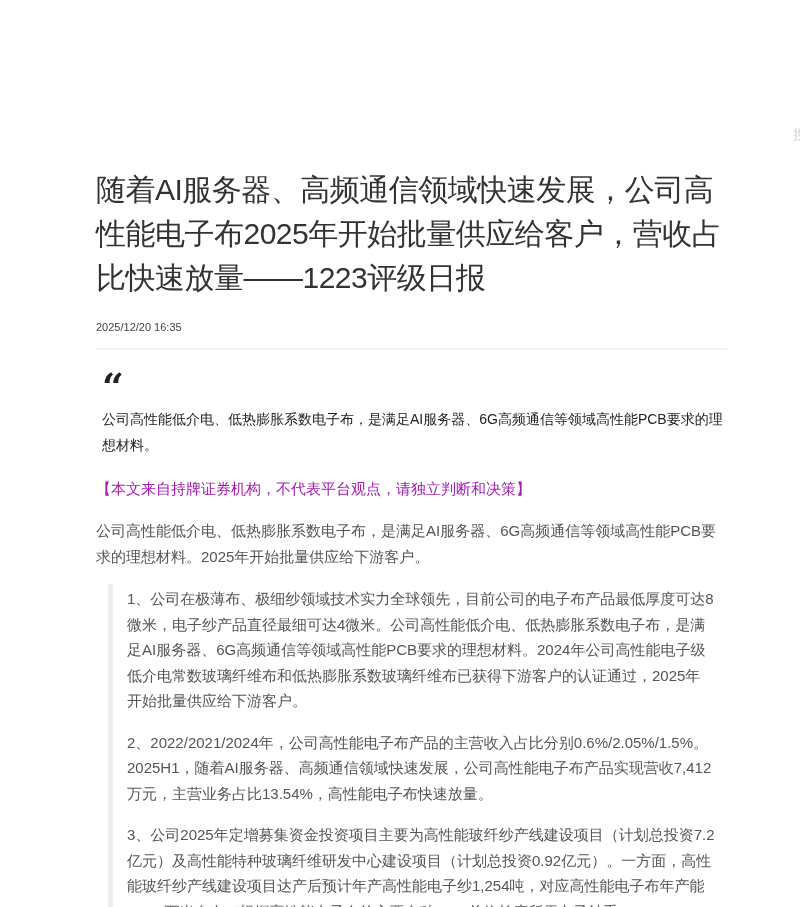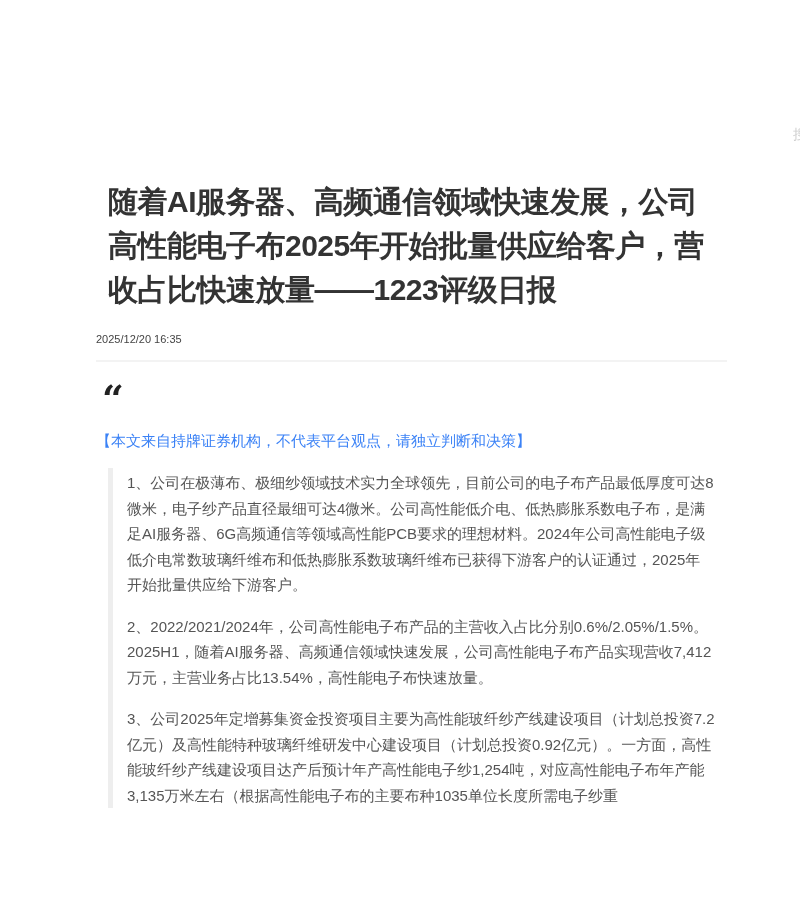--- a/index.html
+++ b/index.html
@@ -28,22 +28,22 @@
     .article {
       position: absolute;
       left: 96px;
       top: 168px;
       width: 631px;
     }
     .title {
       font-size: 30px;
       line-height: 44px;
       color: #333333;
-      font-weight: bold;
-      margin: 12px;
+      font-weight: normal;
+      margin: 0;
       letter-spacing: -0.5px;
     }
     .date {
       margin-top: 20px;
       font-size: 11px;
       color: #444444;
       line-height: 14px;
     }
     .divider {
       margin-top: 14px;
@@ -69,21 +69,21 @@
     .summary-text {
       margin-top: 8px;
       font-size: 14px;
       line-height: 26px;
       color: #222222;
     }
     .disclaimer {
       margin-top: 18px;
       font-size: 15px;
       line-height: 26px;
-      color: #3b82f6;
+      color: #a21caf;
     }
     .lead {
       margin-top: 16px;
       font-size: 15px;
       line-height: 26px;
       color: #555555;
     }
     .blockquote {
       margin-top: 14px;
       margin-left: 12px;
@@ -107,23 +107,25 @@
 
 <div class="edge-glyph">搜</div>
 
 <article class="article">
   <h1 class="title">随着AI服务器、高频通信领域快速发展，公司高性能电子布2025年开始批量供应给客户，营收占比快速放量——1223评级日报</h1>
   <div class="date">2025/12/20 16:35</div>
   <div class="divider"></div>
 
   <section class="summary">
     <div class="quote-icon">“</div>
+    <div class="summary-text">公司高性能低介电、低热膨胀系数电子布，是满足AI服务器、6G高频通信等领域高性能PCB要求的理想材料。</div>
   </section>
 
   <p class="disclaimer" style="margin-bottom:0;">【本文来自持牌证券机构，不代表平台观点，请独立判断和决策】</p>
 
+  <p class="lead" style="margin-bottom:0;">公司高性能低介电、低热膨胀系数电子布，是满足AI服务器、6G高频通信等领域高性能PCB要求的理想材料。2025年开始批量供应给下游客户。</p>
 
   <div class="blockquote">
     <p class="bq-para">1、公司在极薄布、极细纱领域技术实力全球领先，目前公司的电子布产品最低厚度可达8微米，电子纱产品直径最细可达4微米。公司高性能低介电、低热膨胀系数电子布，是满足AI服务器、6G高频通信等领域高性能PCB要求的理想材料。2024年公司高性能电子级低介电常数玻璃纤维布和低热膨胀系数玻璃纤维布已获得下游客户的认证通过，2025年开始批量供应给下游客户。</p>
     <p class="bq-para">2、2022/2021/2024年，公司高性能电子布产品的主营收入占比分别0.6%/2.05%/1.5%。2025H1，随着AI服务器、高频通信领域快速发展，公司高性能电子布产品实现营收7,412万元，主营业务占比13.54%，高性能电子布快速放量。</p>
     <p class="bq-para">3、公司2025年定增募集资金投资项目主要为高性能玻纤纱产线建设项目（计划总投资7.2亿元）及高性能特种玻璃纤维研发中心建设项目（计划总投资0.92亿元）。一方面，高性能玻纤纱产线建设项目达产后预计年产高性能电子纱1,254吨，对应高性能电子布年产能3,135万米左右（根据高性能电子布的主要布种1035单位长度所需电子纱重</p>
   </div>
 </article>
 
 </body></html>

